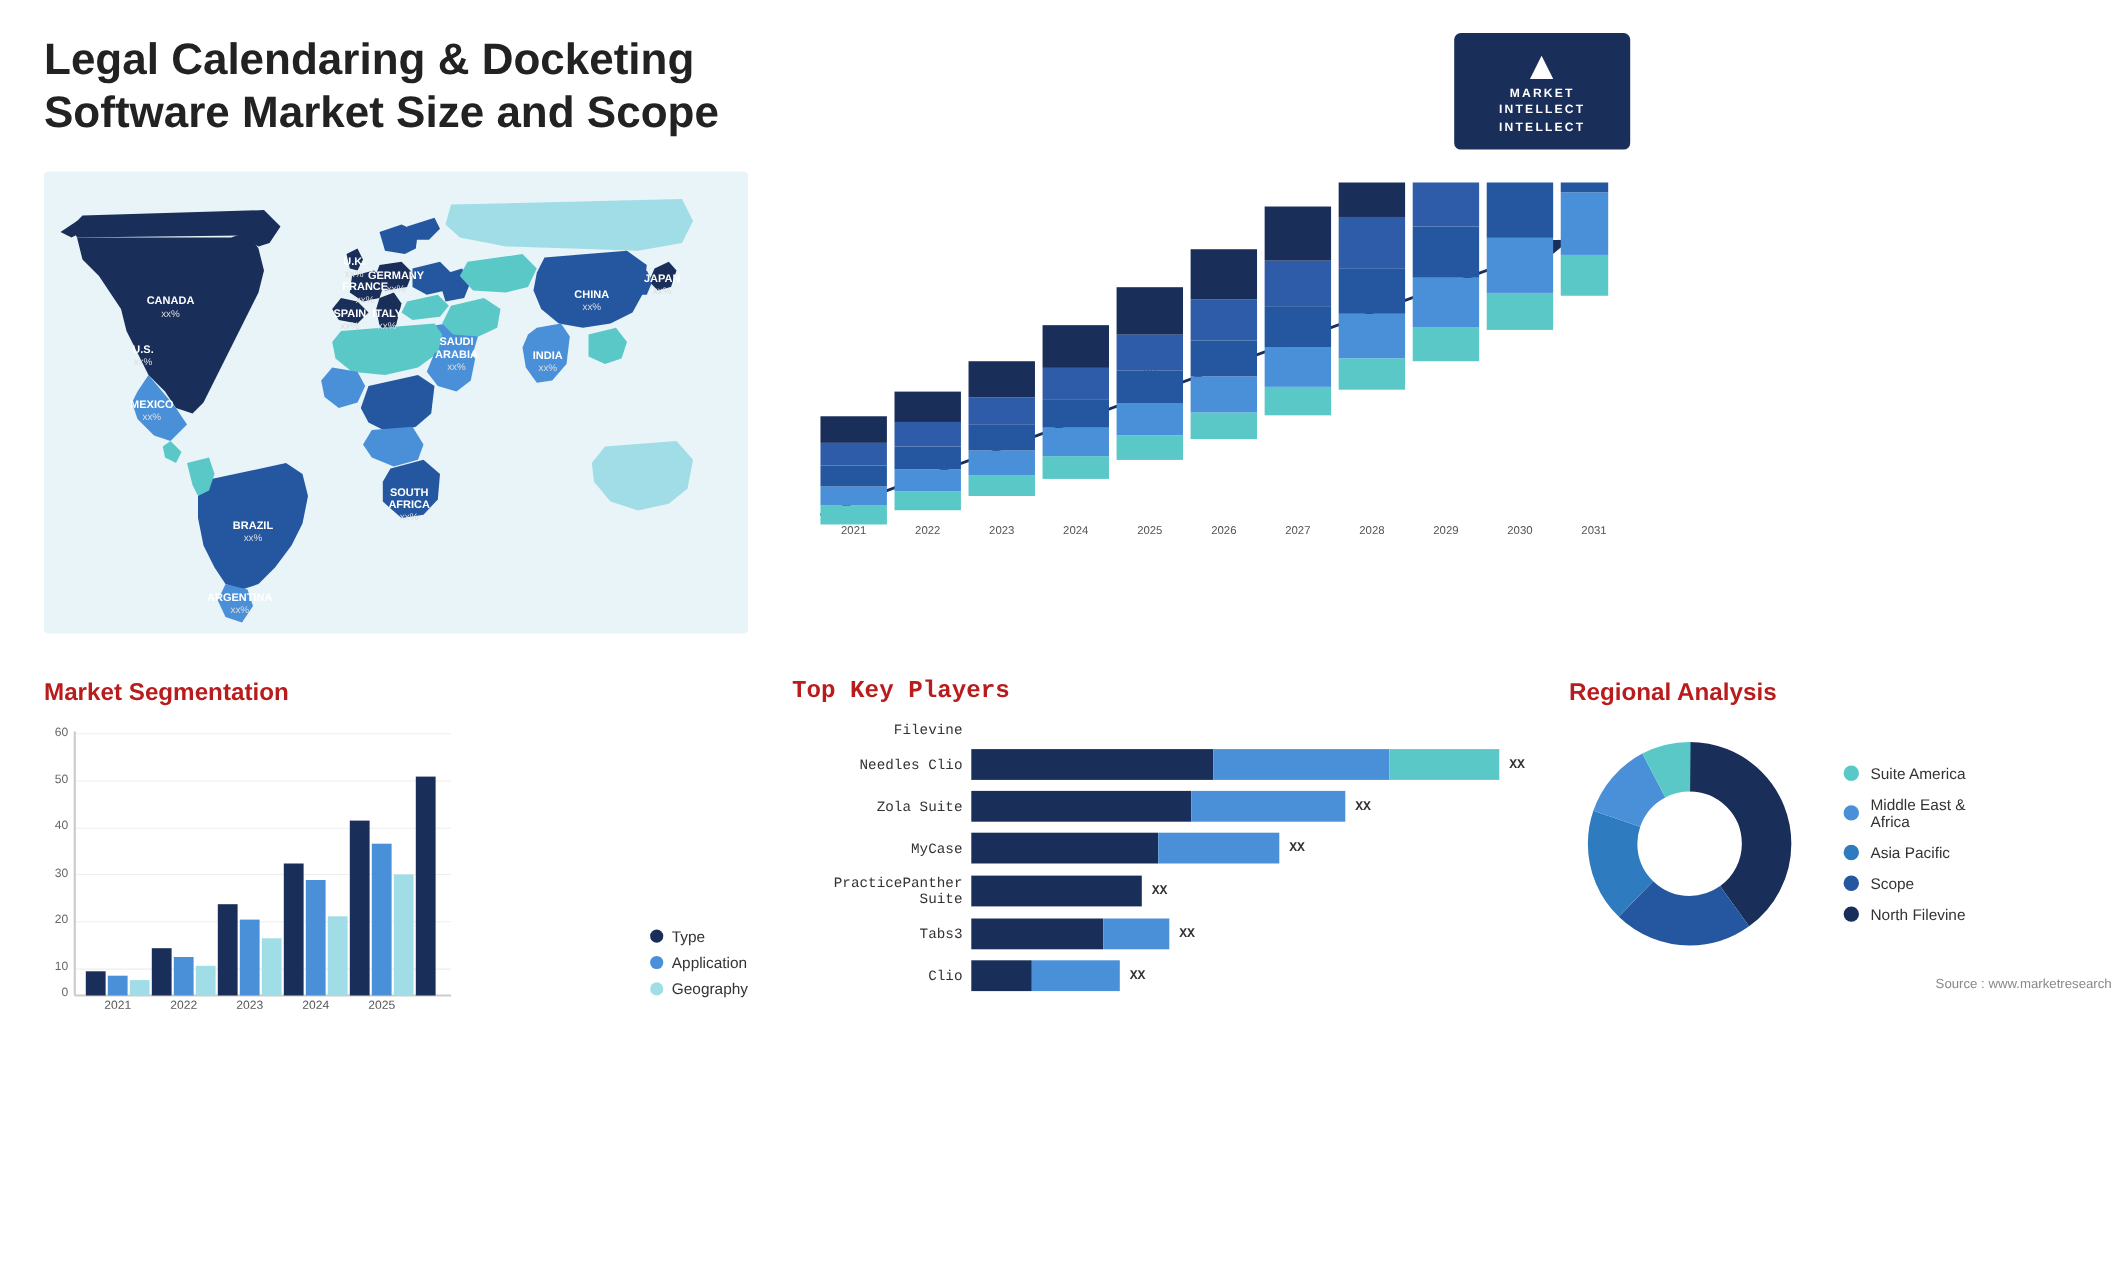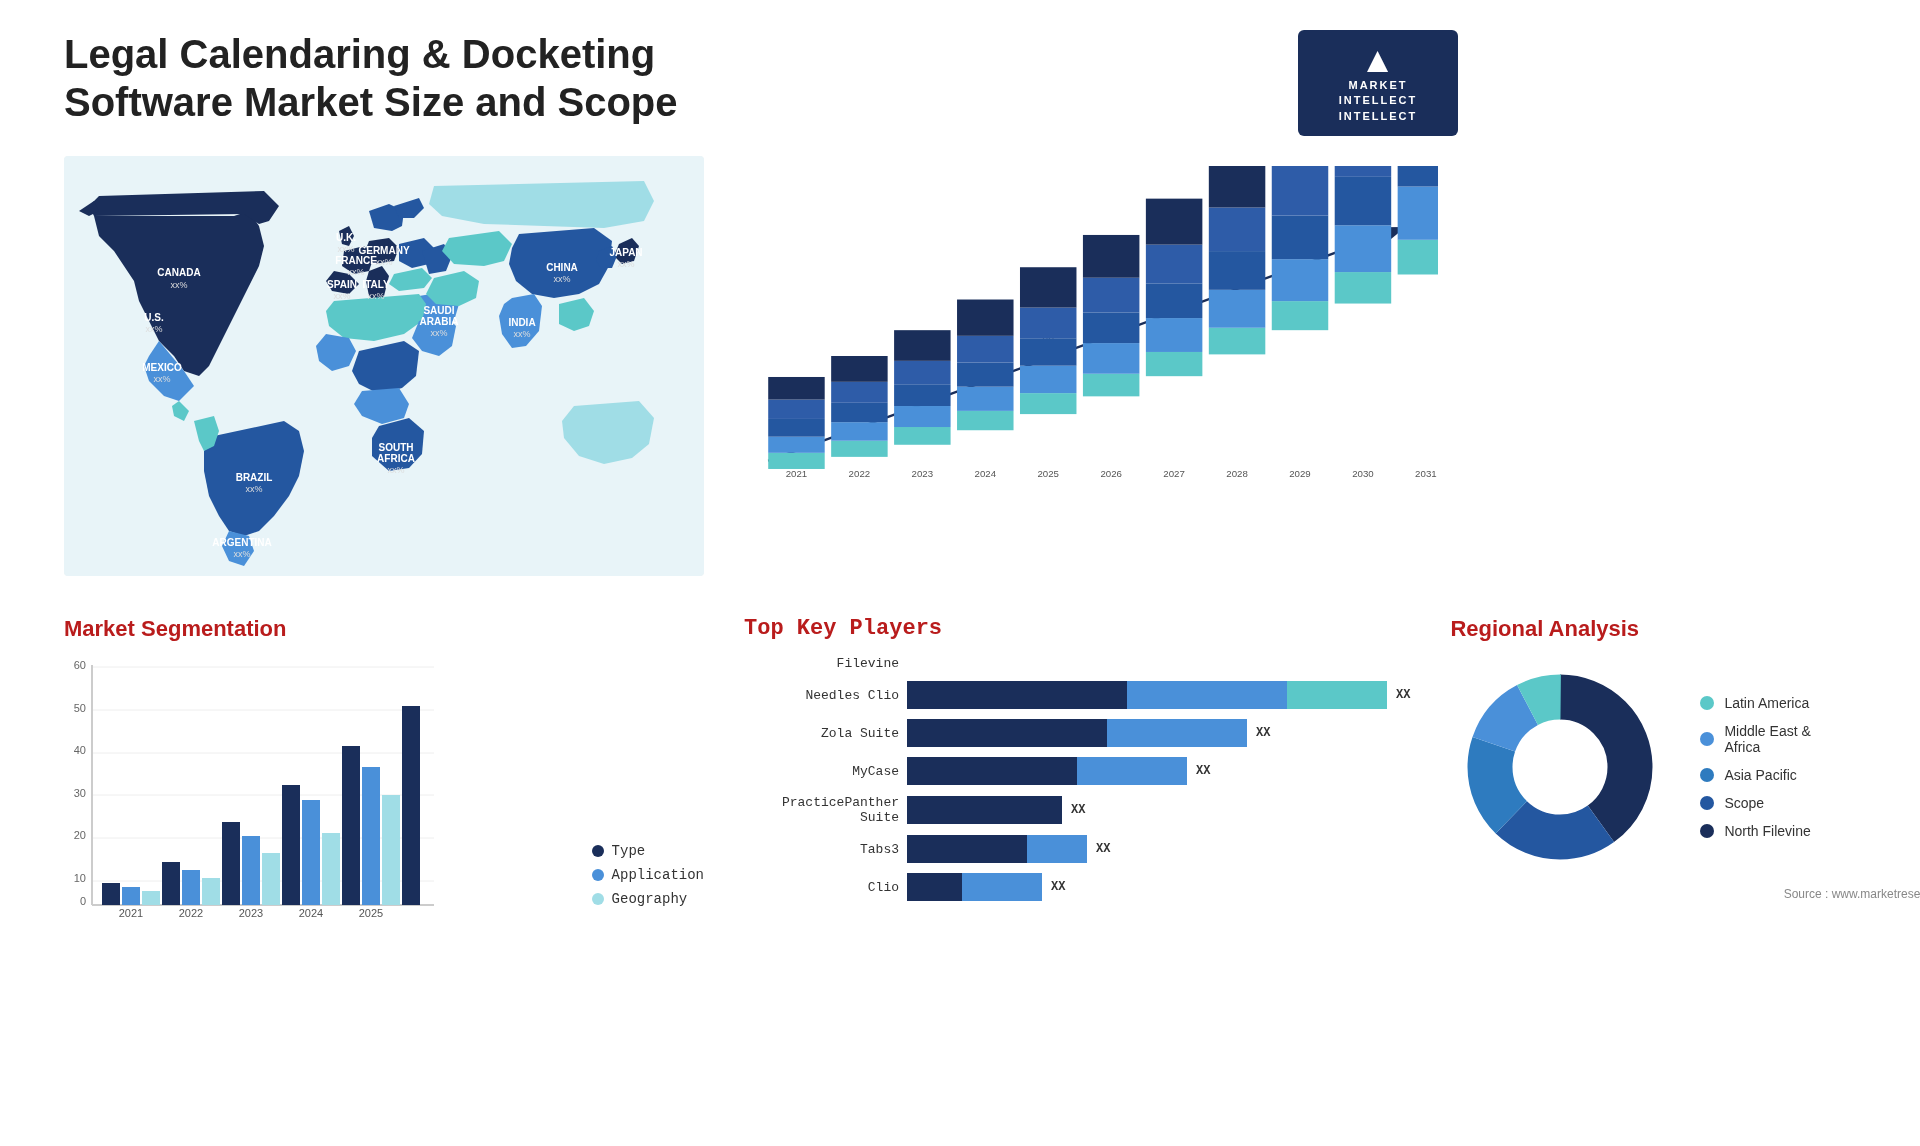--- a/index.html
+++ b/index.html
@@ -6,21 +6,21 @@
     body {
       font-family: Arial, sans-serif;
       background: #fff;
       width: 1920px;
       min-height: 1146px;
       overflow: hidden;
     }
     .page {
       width: 1522px;
       min-height: 1146px;
-      padding: 30px 64px;
+      padding: 30px 40px;
       position: relative;
     }
     
     .header {
       display: flex;
       justify-content: space-between;
       align-items: flex-start;
       margin-bottom: 20px;
     }
     .title {
@@ -119,21 +119,20 @@
       flex: 1;
       height: 250px;
       position: relative;
     }
     .seg-legend {
       margin-left: 15px;
       display: flex;
       flex-direction: column;
       gap: 8px;
       justify-content: center;
-      font-family: Liberation Mono, monospace;
     }
     .legend-item {
       display: flex;
       align-items: center;
       gap: 8px;
       font-size: 14px;
       color: #333;
     }
     .legend-dot {
       width: 12px;
@@ -665,21 +664,21 @@
             <circle cx="110" cy="110" r="70" fill="none" stroke="#4a90d9" stroke-width="45" stroke-dasharray="52.8 387" stroke-dashoffset="-352.5" transform="rotate(-90 110 110)"></circle>
 
             <circle cx="110" cy="110" r="70" fill="none" stroke="#5bc8c8" stroke-width="45" stroke-dasharray="35.2 404.6" stroke-dashoffset="-405.3" transform="rotate(-90 110 110)"></circle>
 
             <circle cx="110" cy="110" r="42" fill="white"></circle>
           </svg>
         </div>
         <div class="regional-legend">
           <div class="reg-legend-item">
             <div class="reg-legend-dot" style="background:#5bc8c8;"></div>
-            <span>Latin America</span>
+            <span>Suite America</span>
           </div>
           <div class="reg-legend-item">
             <div class="reg-legend-dot" style="background:#4a90d9;"></div>
             <span>Middle East &amp;<br>Africa</span>
           </div>
           <div class="reg-legend-item">
             <div class="reg-legend-dot" style="background:#2e7bbf;"></div>
             <span>Asia Pacific</span>
           </div>
           <div class="reg-legend-item">

